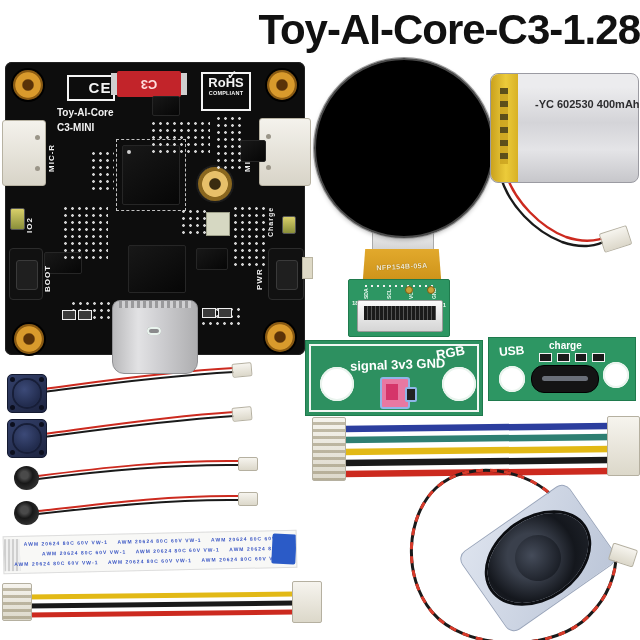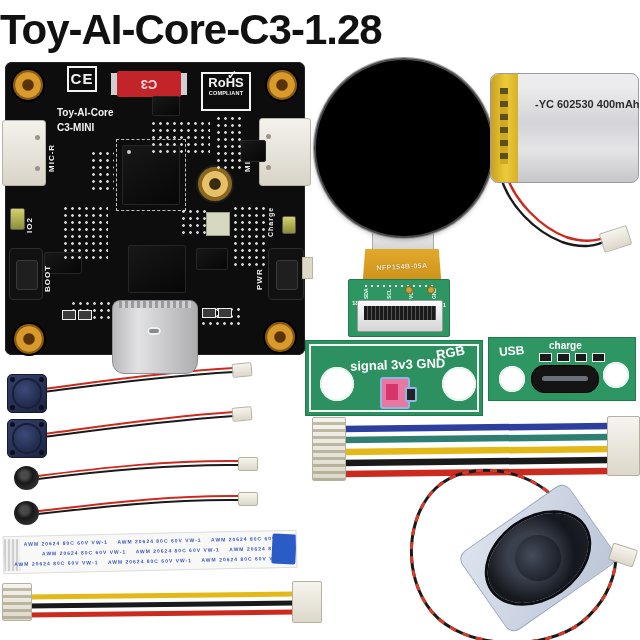--- a/index.html
+++ b/index.html
@@ -1,31 +1,31 @@
 <!DOCTYPE html>
 <html><head>
 <meta charset="utf-8">
 <style>
   html,body{margin:0;padding:0;background:#fff;}
   body{width:640px;height:640px;position:relative;overflow:hidden;
        font-family:"Liberation Sans", sans-serif;}
   .abs{position:absolute;}
 
   
-  .title{left:0;top:6px;width:640px;text-align:left;font-size:42px;font-weight:bold;
+  .title{left:0;top:6px;width:640px;text-align:right;font-size:42px;font-weight:bold;
          color:#111;letter-spacing:-1px;}
 
   
   .pcb{left:5px;top:62px;width:300px;height:293px;background:#0d0d0d;border-radius:7px;
        box-shadow:0 0 0 1px #222 inset;z-index:2;}
   .screw{width:30px;height:30px;border-radius:50%;
          background:radial-gradient(circle at 50% 50%, #5a3208 0 24%, #d99a2c 30% 58%, #8a5a12 62% 78%, #c98e2a 80% 100%);
          box-shadow:0 0 0 2px #000;}
   .silkbox{border:2px solid #f4f4f4;color:#f4f4f4;background:#0d0d0d;text-align:center;}
-  .ce{left:62px;top:4px;width:26px;height:22px;font-size:15px;font-weight:bold;line-height:22px;letter-spacing:1px;}
+  .ce{left:62px;top:13px;width:26px;height:22px;font-size:15px;font-weight:bold;line-height:22px;letter-spacing:1px;padding-left:18px;}
   .c3comp{left:112px;top:9px;width:64px;height:26px;background:#c2242a;border-radius:2px;
           box-shadow:-8px 0 0 -2px #cfcfcf, 8px 0 0 -2px #cfcfcf;}
   .c3comp span{display:block;transform:rotate(180deg);color:#ffdede;font-size:13px;font-weight:bold;line-height:26px;text-align:center;}
   .rohs{left:196px;top:10px;width:46px;height:34px;padding-top:1px;}
   .rohs .big{font-size:13px;font-weight:bold;line-height:15px;}
   .rohs .chk{position:absolute;top:-6px;left:24px;font-size:12px;font-weight:bold;}
   .rohs .sub{font-size:5.5px;font-weight:bold;letter-spacing:.2px;}
   .silk{color:#f2f2f2;font-weight:bold;}
   .vtext{writing-mode:vertical-rl;transform:rotate(180deg);color:#f2f2f2;font-weight:bold;
          font-size:8px;letter-spacing:1px;}

